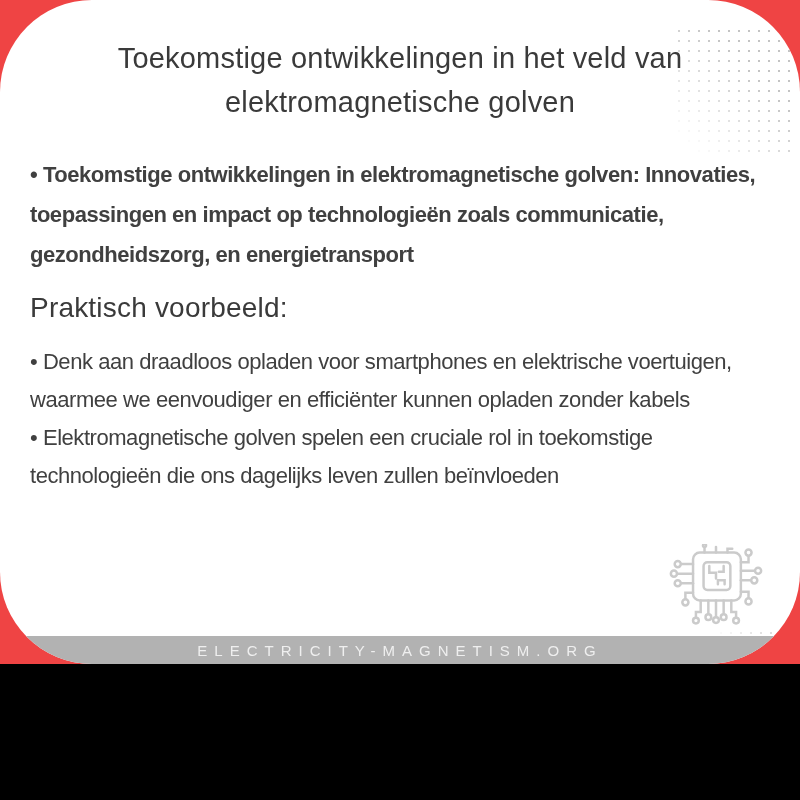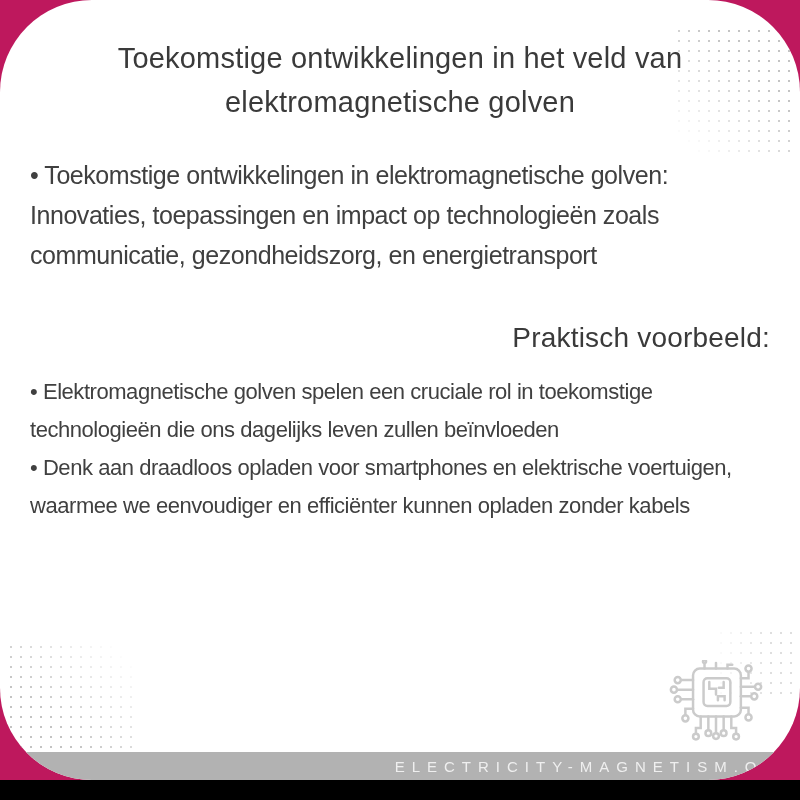--- a/index.html
+++ b/index.html
@@ -7,22 +7,22 @@
     padding: 0;
     width: 800px;
     height: 800px;
     background: #000000;
     font-family: "Liberation Sans", "DejaVu Sans", sans-serif;
     overflow: hidden;
   }
   .stage {
     position: relative;
     width: 800px;
-    height: 780px;
-    background: #be185d;
+    height: 664px;
+    background: #ef4444;
   }
   .card {
     position: absolute;
     inset: 0;
     background: #ffffff;
     border-radius: 92px;
     overflow: hidden;
   }
   
   .dots {
@@ -69,29 +69,29 @@
     max-width: 640px;
     text-align: center;
     font-size: 29px;
     line-height: 44px;
     font-weight: 400;
     color: #3a3a3a;
     letter-spacing: 0.2px;
   }
   p.intro {
     margin: 31px 0 0 0;
-    font-size: 25px;
+    font-size: 22px;
     line-height: 40px;
-    font-weight: 400;
+    font-weight: 700;
     color: #404040;
     letter-spacing: -0.45px;
   }
   h2.section {
-    margin: 45px 0 0 0;
-    text-align: right;
+    margin: 15px 0 0 0;
+    text-align: left;
     font-size: 28px;
     line-height: 36px;
     font-weight: 400;
     color: #3a3a3a;
     letter-spacing: 0.2px;
   }
   .bullets {
     margin-top: 17px;
   }
   .bullets p {
@@ -111,21 +111,21 @@
   }
   .footer-bar {
     position: absolute;
     left: 0;
     right: 0;
     bottom: 0;
     height: 28px;
     background: #b2b2b2;
     display: flex;
     align-items: center;
-    justify-content: flex-end;
+    justify-content: center;
   }
   .footer-bar span {
     color: #efefef;
     font-size: 15px;
     letter-spacing: 7px;
     font-weight: 400;
     white-space: nowrap;
   }
 </style>
 </head>
@@ -136,22 +136,22 @@
 
     <div class="dots dots-tr"></div>
     <div class="dots dots-bl"></div>
     <div class="dots dots-br"></div>
 
     <div class="content">
       <h1 class="title">Toekomstige ontwikkelingen in het veld van elektromagnetische golven</h1>
       <p class="intro">• Toekomstige ontwikkelingen in elektromagnetische golven: Innovaties, toepassingen en impact op technologieën zoals communicatie, gezondheidszorg, en energietransport</p>
       <h2 class="section">Praktisch voorbeeld:</h2>
       <div class="bullets">
+        <p>• Denk aan draadloos opladen voor smartphones en elektrische voertuigen, waarmee we eenvoudiger en efficiënter kunnen opladen zonder kabels</p>
         <p>• Elektromagnetische golven spelen een cruciale rol in toekomstige technologieën die ons dagelijks leven zullen beïnvloeden</p>
-        <p>• Denk aan draadloos opladen voor smartphones en elektrische voertuigen, waarmee we eenvoudiger en efficiënter kunnen opladen zonder kabels</p>
       </div>
     </div>
 
     <svg class="chip-icon" viewBox="0 0 120 92" fill="none" stroke="#cbcbcb" stroke-width="2.6" stroke-linecap="round">
 
       <rect x="36" y="9" width="50" height="50" rx="7"></rect>
 
       <rect x="47" y="19" width="28" height="29" rx="4"></rect>
 
       <path d="M53 23 v7 h7 v6"></path>

